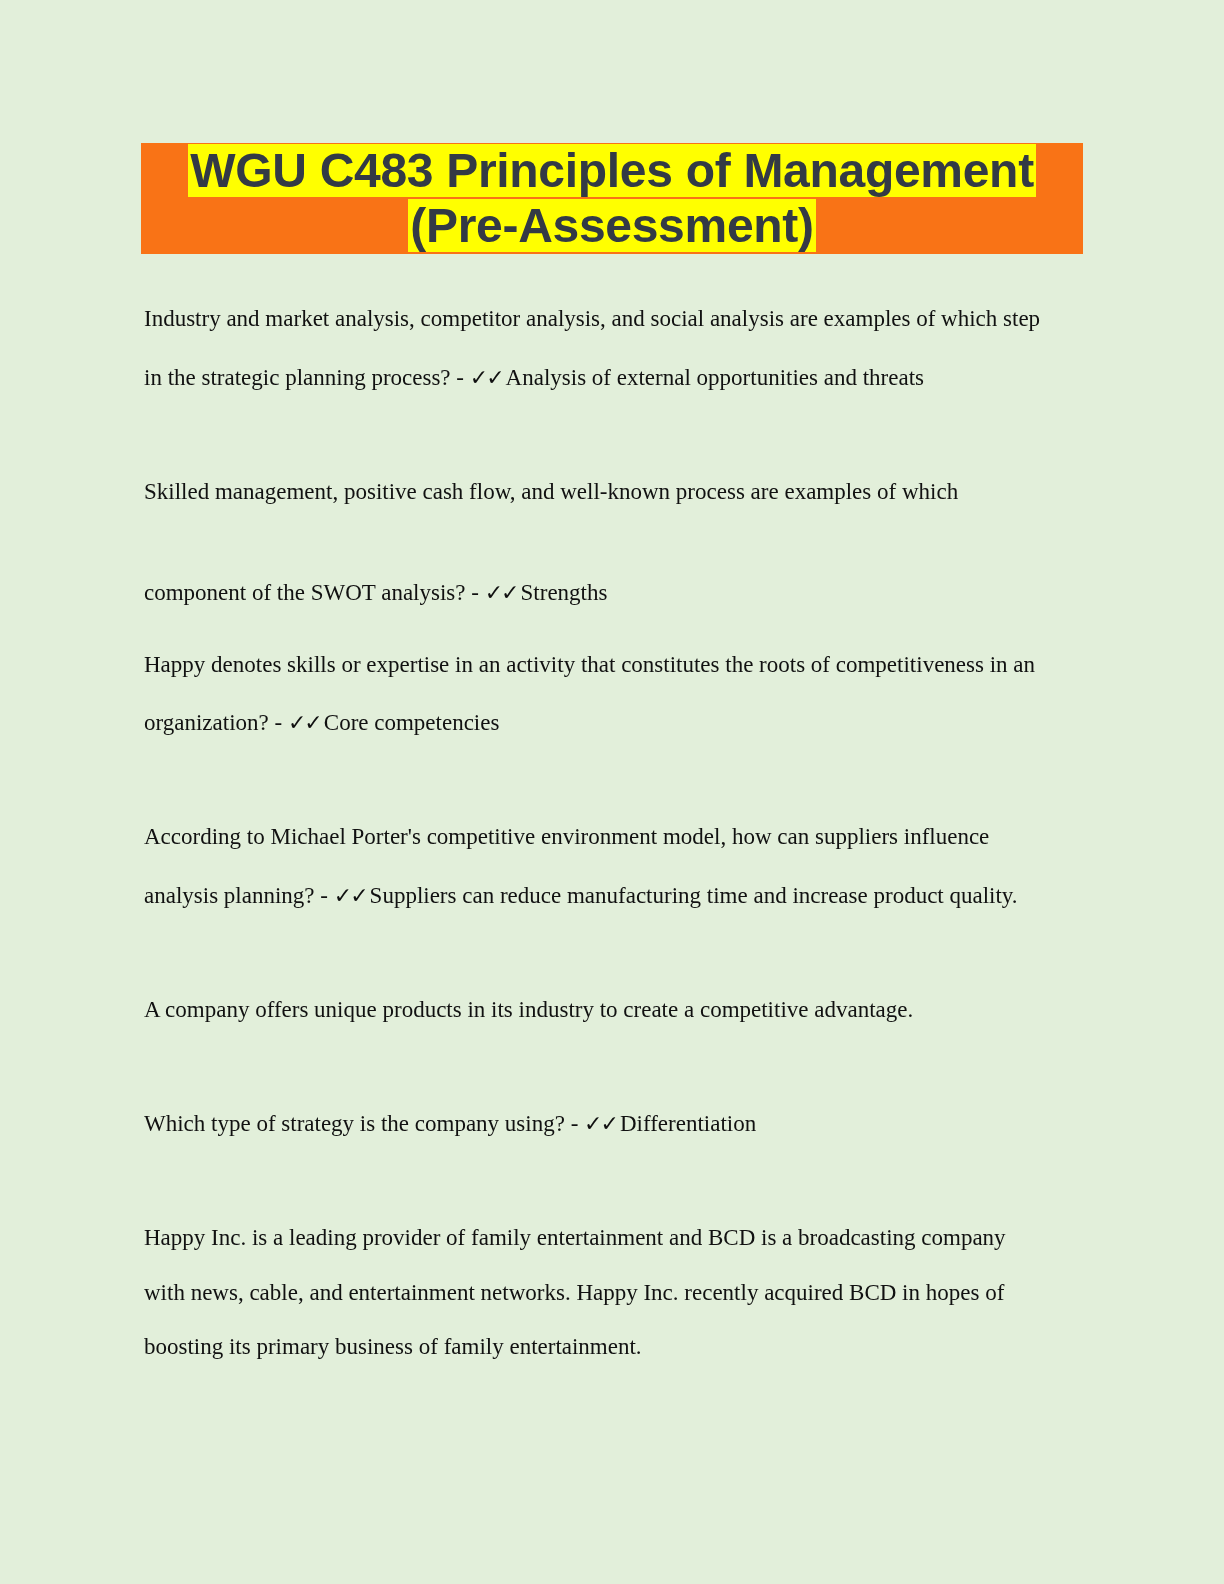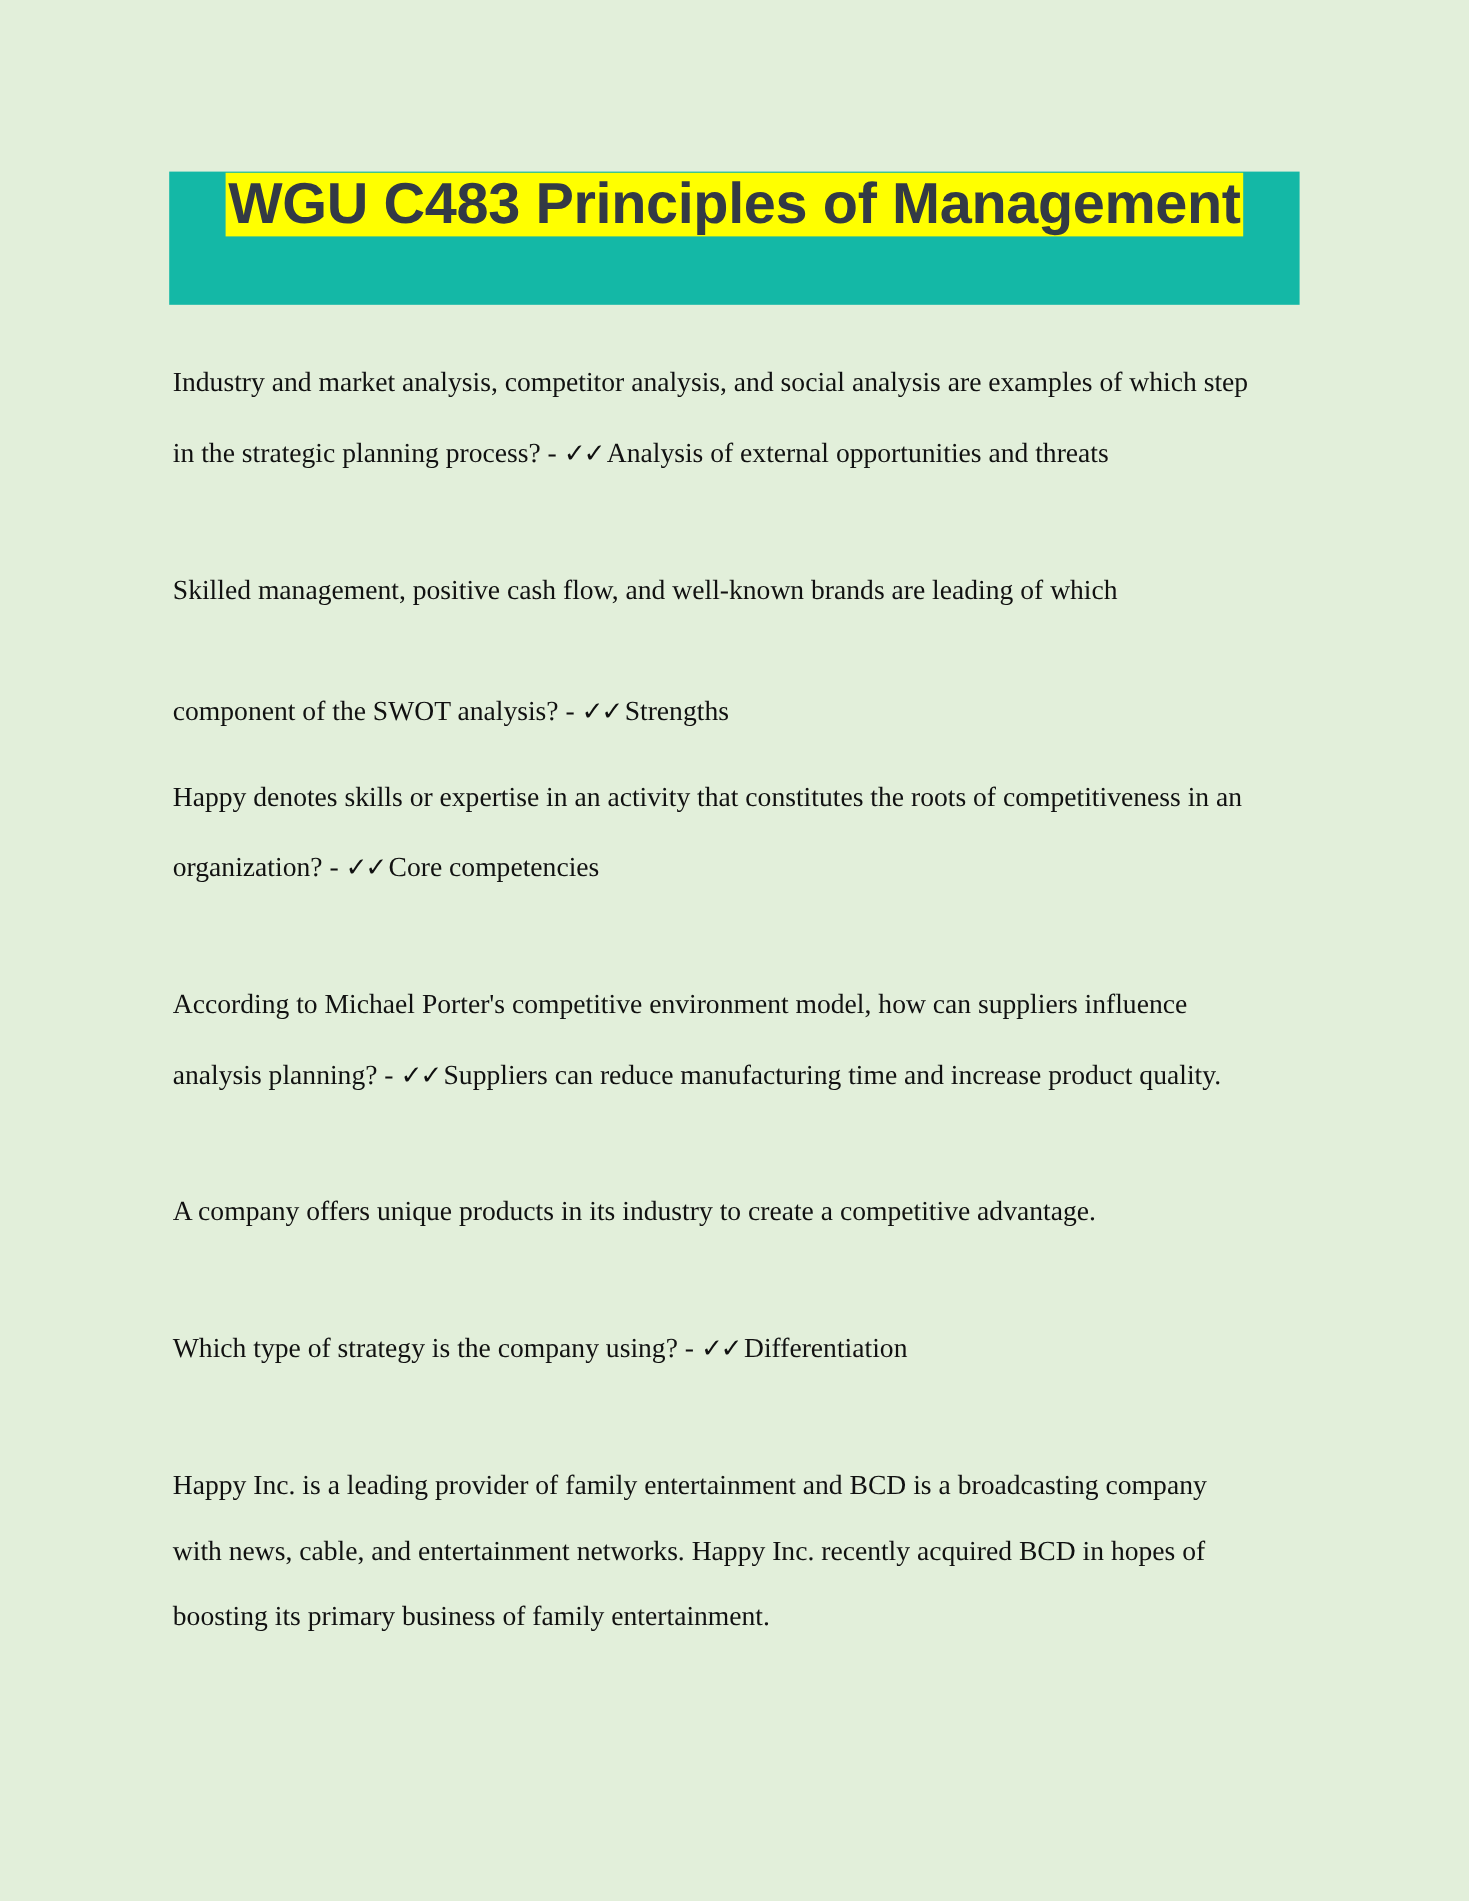--- a/index.html
+++ b/index.html
@@ -11,21 +11,21 @@
     overflow: hidden;
     font-family: "Liberation Serif", serif;
     color: #111111;
   }
   .title-box {
     position: absolute;
     left: 141px;
     top: 143px;
     width: 942px;
     height: 111px;
-    background: #14b8a6;
+    background: #f97316;
     text-align: center;
   }
   .title {
     margin: 0;
     font-family: "Liberation Sans", sans-serif;
     font-weight: bold;
     font-size: 48px;
     line-height: 55px;
     color: #333a45;
     letter-spacing: -0.3px;
@@ -52,30 +52,31 @@
     letter-spacing: -2px;
     margin-right: 3px;
   }
 </style>
 </head>
 <body>
 
 <div class="title-box">
   <h1 class="title">
     <span class="hl">WGU C483 Principles of Management</span><br>
+    <span class="hl">(Pre-Assessment)</span>
   </h1>
 </div>
 
 <div class="para" style="top:306px;">
   <span class="line" style="top:0;">Industry and market analysis, competitor analysis, and social analysis are examples of which step</span>
   <span class="line" style="top:59px;"><span>in the strategic planning process? - </span><span class="check">✓✓</span><span>Analysis of external opportunities and threats</span></span>
 </div>
 
 <div class="para" style="top:479px;">
-  <span class="line" style="top:0;">Skilled management, positive cash flow, and well-known brands are leading of which</span>
+  <span class="line" style="top:0;">Skilled management, positive cash flow, and well-known process are examples of which</span>
   <span class="line" style="top:56px;margin-top:45px;"><span>component of the SWOT analysis? - </span><span class="check">✓✓</span><span>Strengths</span></span>
 </div>
 
 <div class="para" style="top:652px;">
   <span class="line" style="top:0;">Happy denotes skills or expertise in an activity that constitutes the roots of competitiveness in an</span>
   <span class="line" style="top:58px;"><span>organization? - </span><span class="check">✓✓</span><span>Core competencies</span></span>
 </div>
 
 <div class="para" style="top:824px;">
   <span class="line" style="top:0;">According to Michael Porter's competitive environment model, how can suppliers influence</span>

